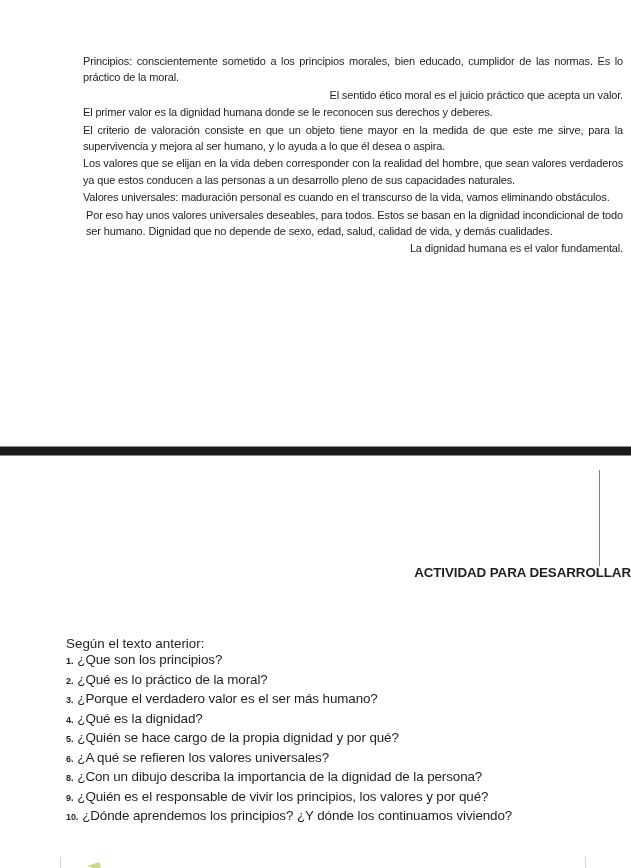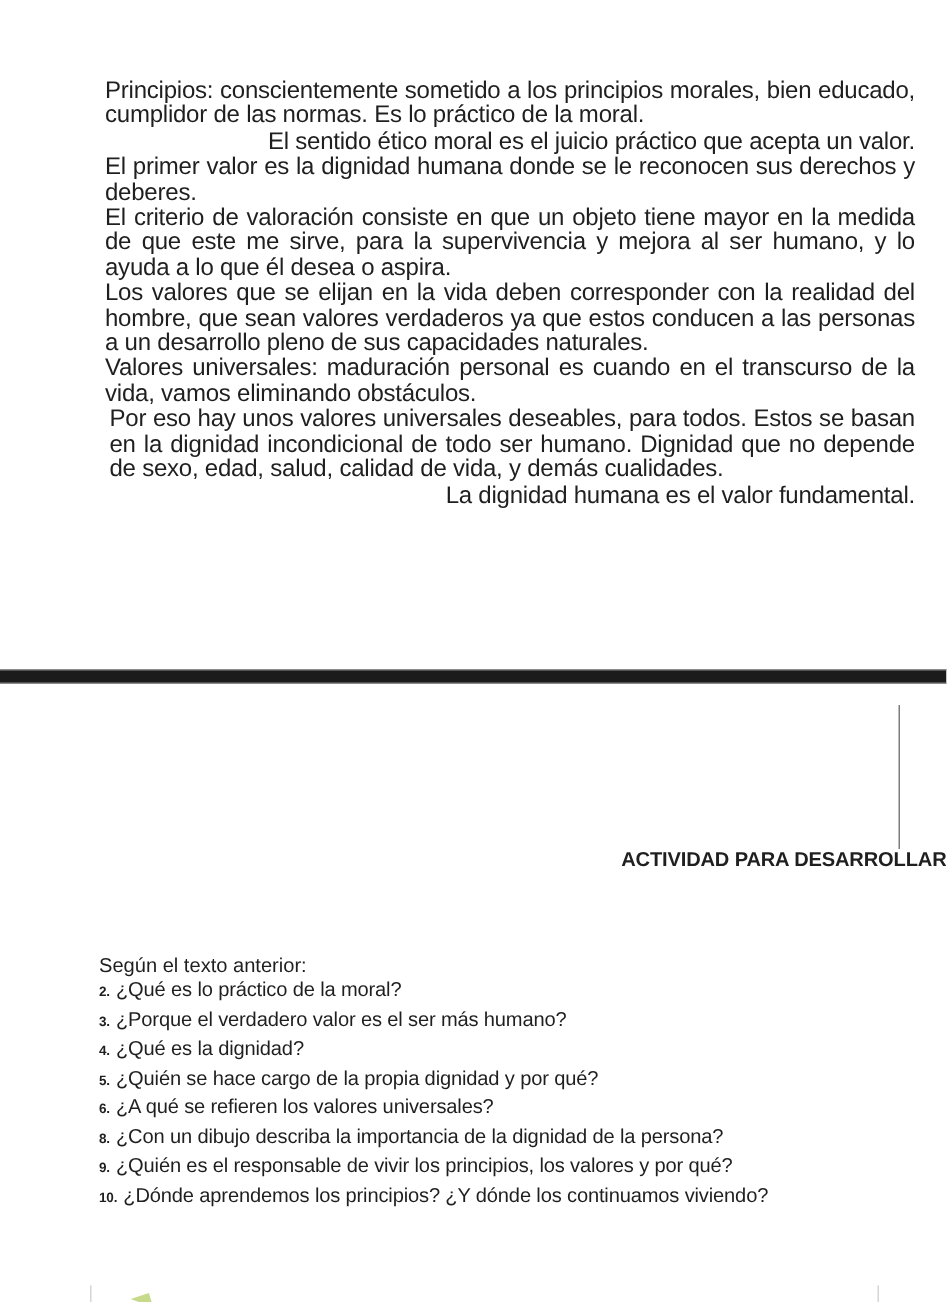--- a/index.html
+++ b/index.html
@@ -4,22 +4,22 @@
 <style>
   html, body { margin: 0; padding: 0; }
   body {
     width: 631px; height: 868px; background: #ffffff; position: relative; overflow: hidden;
     font-family: "Liberation Sans", "DejaVu Sans", sans-serif; color: #1f1f1f;
   }
   .page-top {
     position: absolute; left: 0; top: 0; width: 631px; height: 446px; background: #ffffff;
   }
   .text-block {
-    position: absolute; left: 70px; top: 53px; width: 540px;
-    font-size: 16px; line-height: 16.4px; letter-spacing: -0.15px;
+    position: absolute; left: 83px; top: 53px; width: 540px;
+    font-size: 11px; line-height: 16.4px; letter-spacing: -0.15px;
   }
   .para { margin: 0 0 1px 0; text-align: justify; }
   .para.indent { padding-left: 3px; }
   .para.left { text-align: right; }
   .separator {
     position: absolute; left: 0; top: 446px; width: 631px; height: 10px;
     background: #1b1b1b; border-top: 1px solid #8a8a8a; border-bottom: 1px solid #8a8a8a;
     box-sizing: border-box;
   }
   .page-bottom {
@@ -69,20 +69,21 @@
 
 <div class="separator"></div>
 
 <div class="page-bottom"></div>
 <div class="margin-line"></div>
 
 <div class="activity-title">ACTIVIDAD PARA DESARROLLAR</div>
 <div class="intro">Según el texto anterior:</div>
 
 <ol class="questions">
+  <li><span class="q-num">1.</span><span>¿Que son los principios?</span></li>
   <li><span class="q-num">2.</span><span>¿Qué es lo práctico de la moral?</span></li>
   <li><span class="q-num">3.</span><span>¿Porque el verdadero valor es el ser más humano?</span></li>
   <li><span class="q-num">4.</span><span>¿Qué es la dignidad?</span></li>
   <li><span class="q-num">5.</span><span>¿Quién se hace cargo de la propia dignidad y por qué?</span></li>
   <li><span class="q-num">6.</span><span>¿A qué se refieren los valores universales?</span></li>
   <li><span class="q-num">8.</span><span>¿Con un dibujo describa la importancia de la dignidad de la persona?</span></li>
   <li><span class="q-num">9.</span><span>¿Quién es el responsable de vivir los principios, los valores y por qué?</span></li>
   <li><span class="q-num">10.</span><span>¿Dónde aprendemos los principios? ¿Y dónde los continuamos viviendo?</span></li>
 </ol>
 

